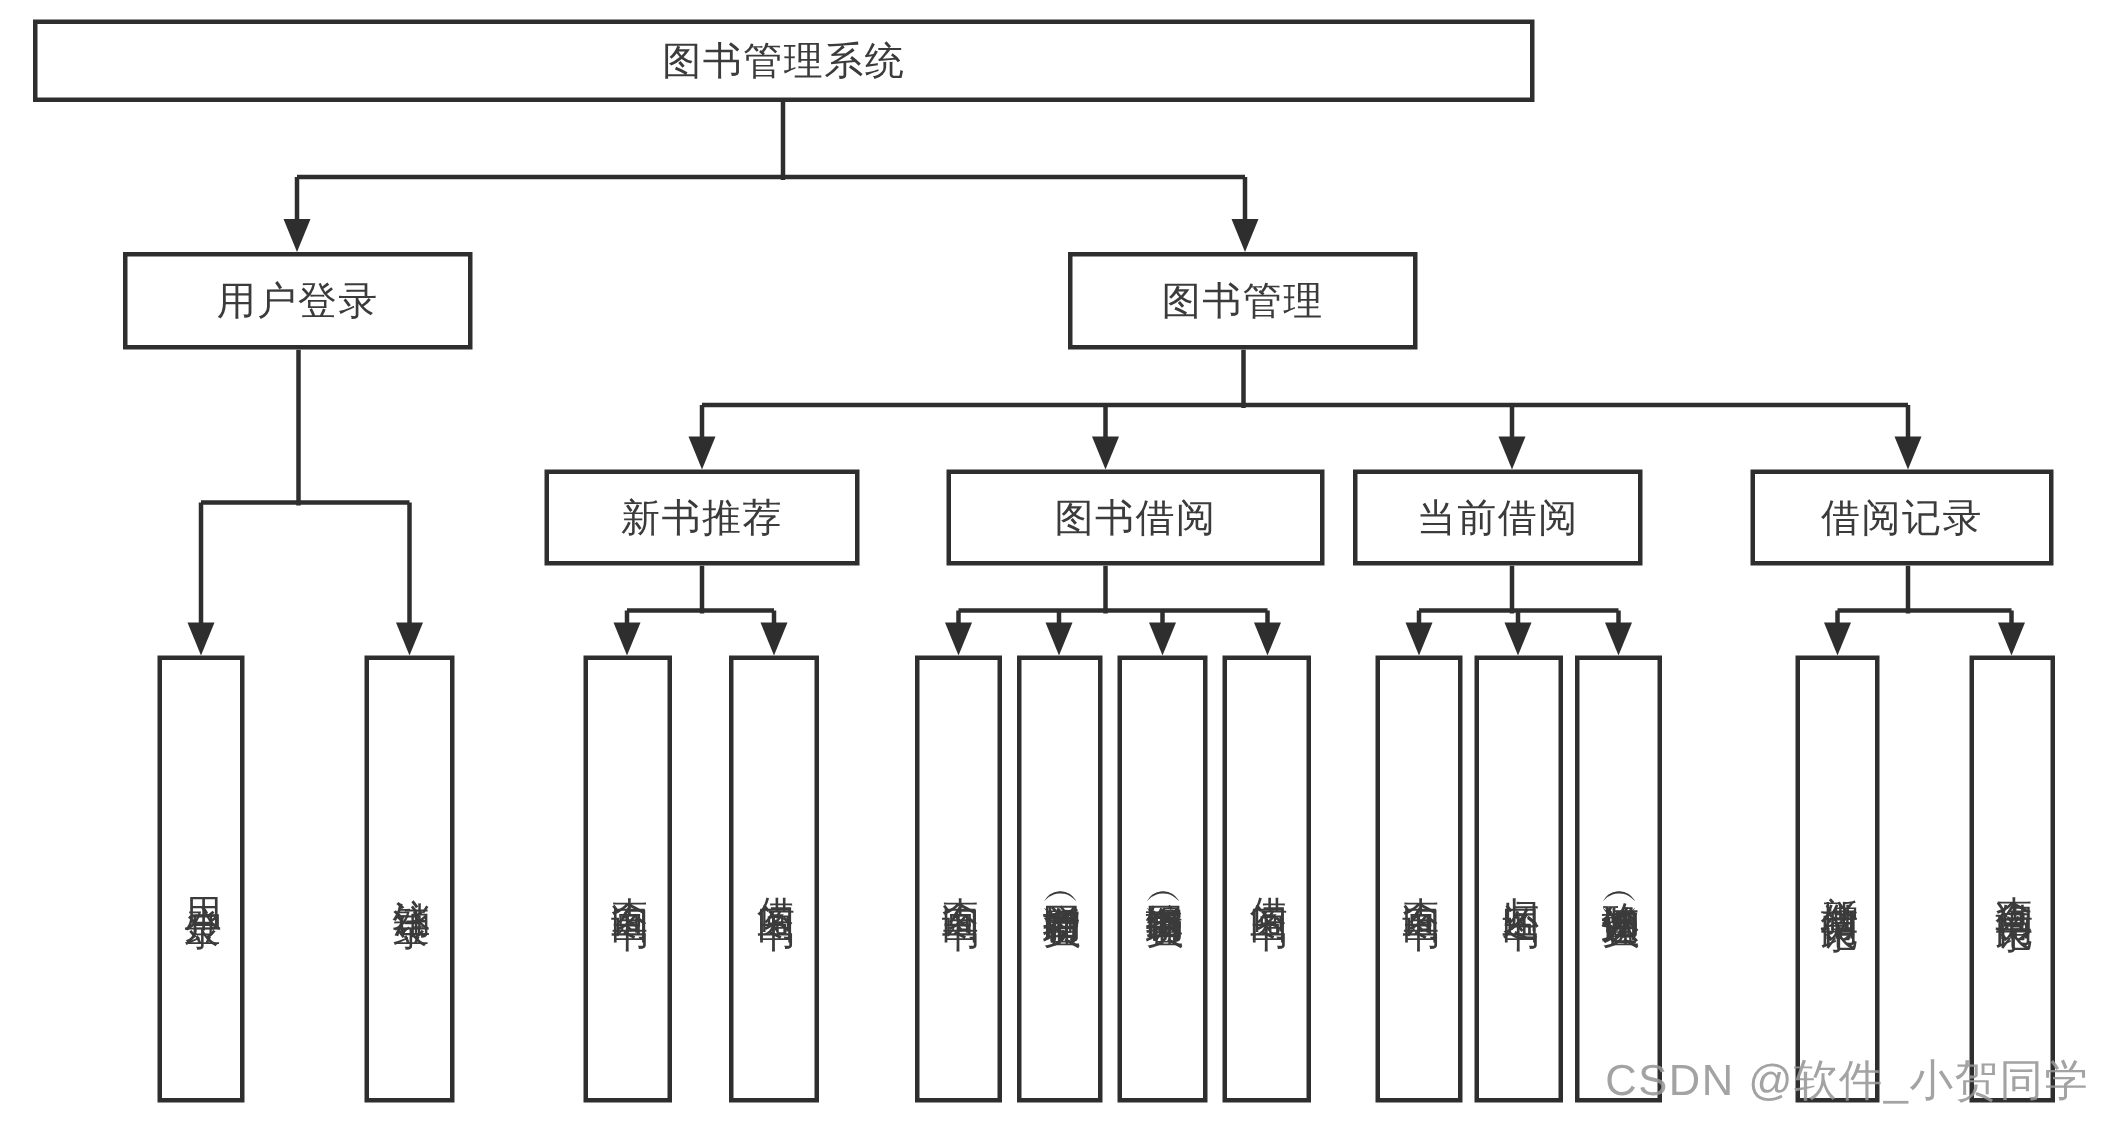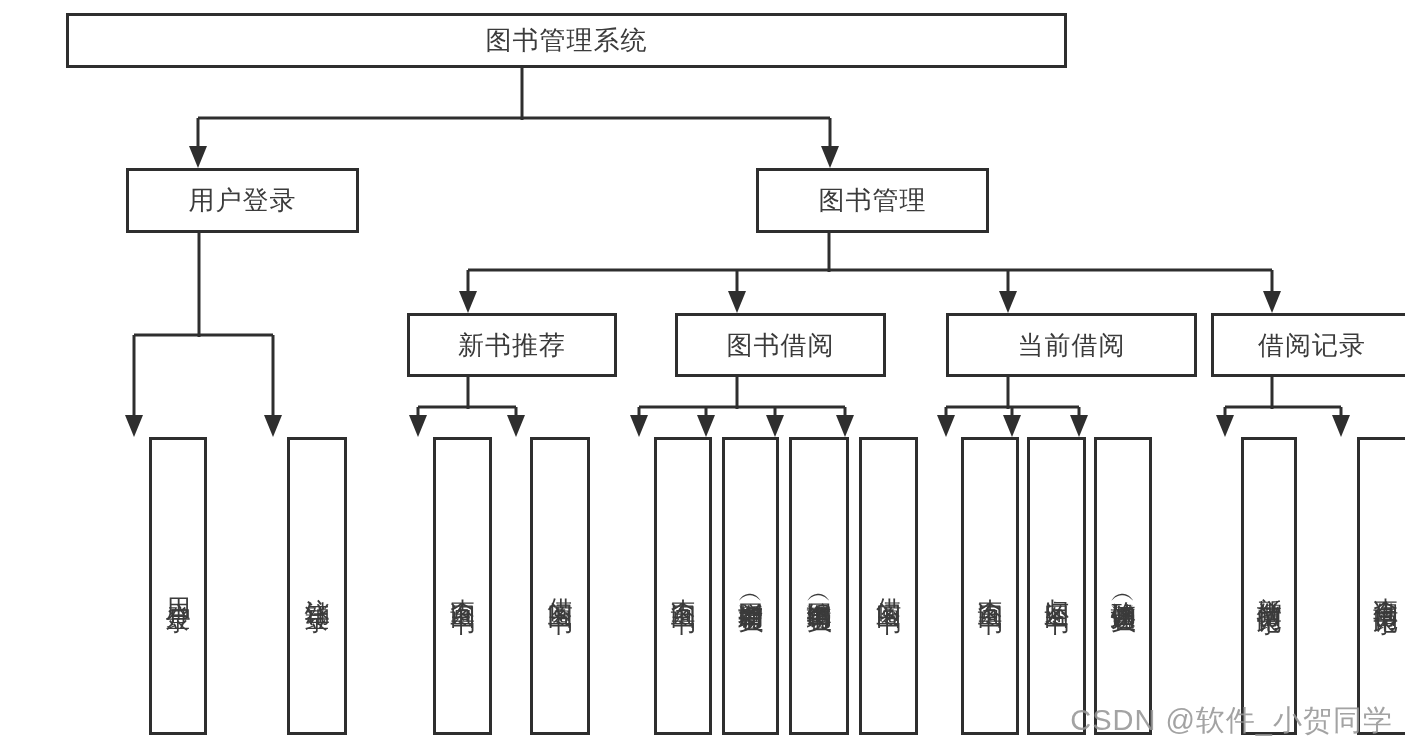--- a/index.html
+++ b/index.html
@@ -16,21 +16,20 @@
     box-sizing:border-box;
     border:3px solid #2e2e2e;
     background:#ffffff;
     display:flex;
     align-items:center;
     justify-content:center;
     color:#3b3b3b;
     font-size:26px;
     letter-spacing:1px;
     text-align:center;
-    margin-left:44px;
   }
   .vbox{
     writing-mode:vertical-rl;
     text-orientation:mixed;
     font-size:25px;
     letter-spacing:4px;
     line-height:1.1;
   }
   .watermark{
     position:absolute;
@@ -114,22 +113,22 @@
       <polygon points="1332,415 1350,415 1341,437"></polygon>
     </g>
   </svg>
 
   <div class="box" style="left:22px;top:13px;width:1001px;height:55px;">图书管理系统</div>
 
   <div class="box" style="left:82px;top:168px;width:233px;height:65px;">用户登录</div>
   <div class="box" style="left:363px;top:313px;width:210px;height:64px;">新书推荐</div>
 
   <div class="box" style="left:712px;top:168px;width:233px;height:65px;">图书管理</div>
-  <div class="box" style="left:631px;top:313px;width:211px;height:64px;">图书借阅</div>
-  <div class="box" style="left:902px;top:313px;width:251px;height:64px;">当前借阅</div>
+  <div class="box" style="left:631px;top:313px;width:252px;height:64px;">图书借阅</div>
+  <div class="box" style="left:902px;top:313px;width:193px;height:64px;">当前借阅</div>
   <div class="box" style="left:1167px;top:313px;width:202px;height:64px;">借阅记录</div>
 
   <div class="box vbox" style="left:105px;top:437px;width:58px;height:298px;">用户登录</div>
   <div class="box vbox" style="left:243px;top:437px;width:60px;height:298px;">注销登录</div>
 
   <div class="box vbox" style="left:389px;top:437px;width:59px;height:298px;">查询图书</div>
   <div class="box vbox" style="left:486px;top:437px;width:60px;height:298px;">借阅图书</div>
 
   <div class="box vbox" style="left:610px;top:437px;width:58px;height:298px;">查询图书</div>
   <div class="box vbox" style="left:678px;top:437px;width:57px;height:298px;letter-spacing:1px;">新增图书（管理员）</div>

